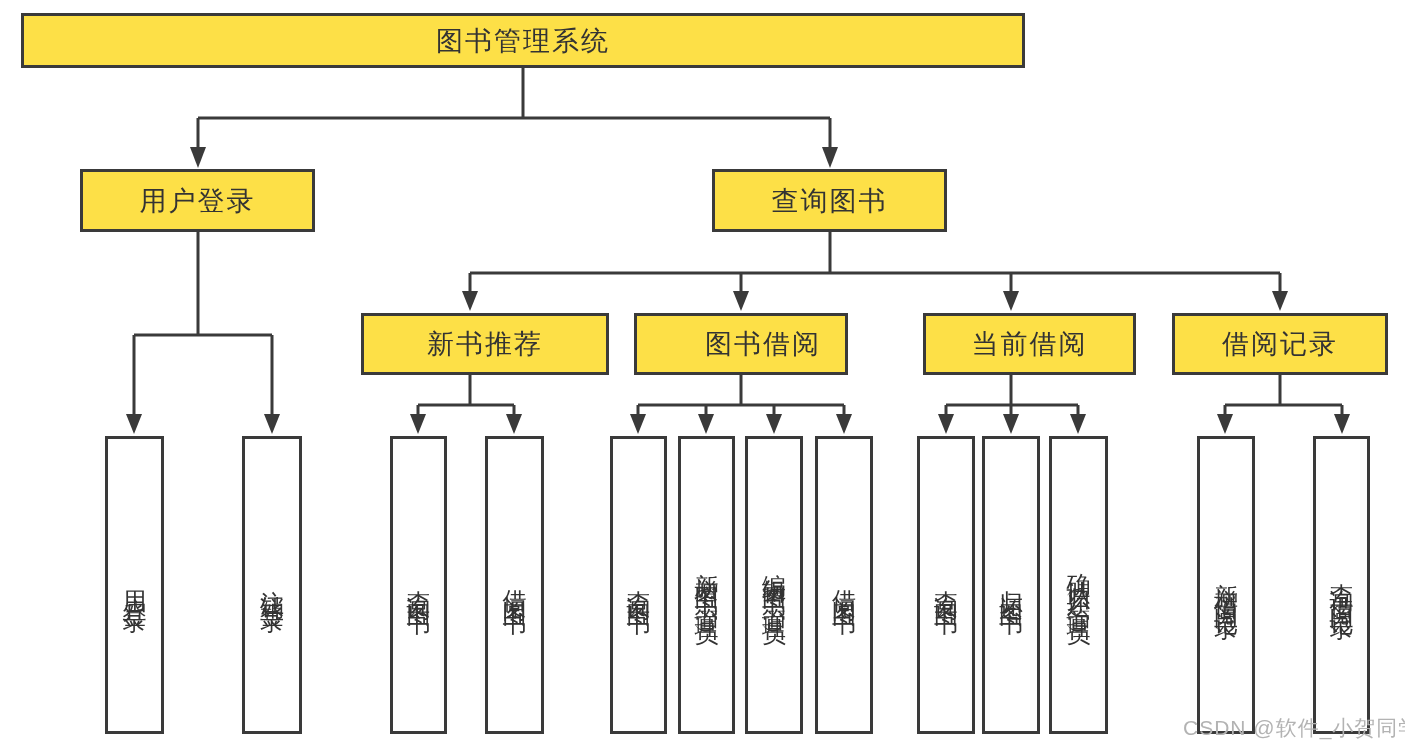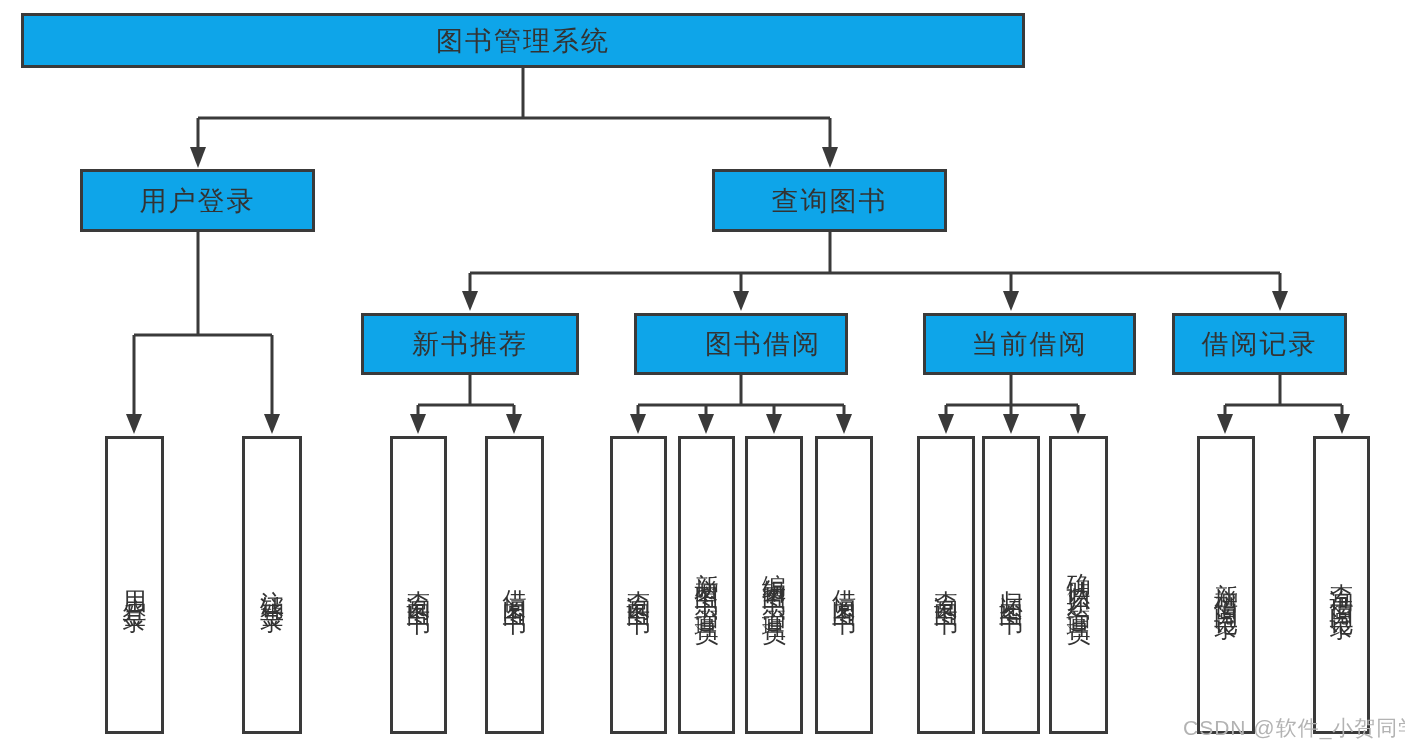--- a/index.html
+++ b/index.html
@@ -18,21 +18,21 @@
   .connectors {
     position: absolute;
     left: 0;
     top: 0;
     z-index: 1;
   }
   .hbox {
     position: absolute;
     box-sizing: border-box;
     border: 3px solid #3a3a3a;
-    background: #0ea5e9;
+    background: #fde047;
     display: flex;
     align-items: center;
     justify-content: center;
     font-size: 27px;
     color: #333333;
     letter-spacing: 2px;
     z-index: 2;
   }
   .vbox {
     position: absolute;
@@ -131,24 +131,24 @@
       <polygon points="1217,414 1233,414 1225,434"></polygon>
       <polygon points="1334,414 1350,414 1342,434"></polygon>
     </g>
   </svg>
 
   <div class="hbox" style="left:21px; top:13px; width:1004px; height:55px;">图书管理系统</div>
 
   <div class="hbox" style="left:80px; top:169px; width:235px; height:63px;">用户登录</div>
   <div class="hbox" style="left:712px; top:169px; width:235px; height:63px;">查询图书</div>
 
-  <div class="hbox" style="left:361px; top:313px; width:218px; height:62px;">新书推荐</div>
+  <div class="hbox" style="left:361px; top:313px; width:248px; height:62px;">新书推荐</div>
   <div class="hbox" style="left:634px; top:313px; width:214px; height:62px;padding-left:44px;">图书借阅</div>
   <div class="hbox" style="left:905px; top:313px; width:213px; height:62px;margin-left:18px;">当前借阅</div>
-  <div class="hbox" style="left:1172px; top:313px; width:175px; height:62px;text-align:center;">借阅记录</div>
+  <div class="hbox" style="left:1172px; top:313px; width:216px; height:62px;text-align:center;">借阅记录</div>
 
   <div class="vbox" style="left:105px; top:436px; width:59px; height:298px;">
     <span>用户登录</span>
   </div>
   <div class="vbox" style="left:242px; top:436px; width:60px; height:298px;">
     <span>注销登录</span>
   </div>
 
   <div class="vbox" style="left:390px; top:436px; width:57px; height:298px;">
     <span>查询图书</span>

